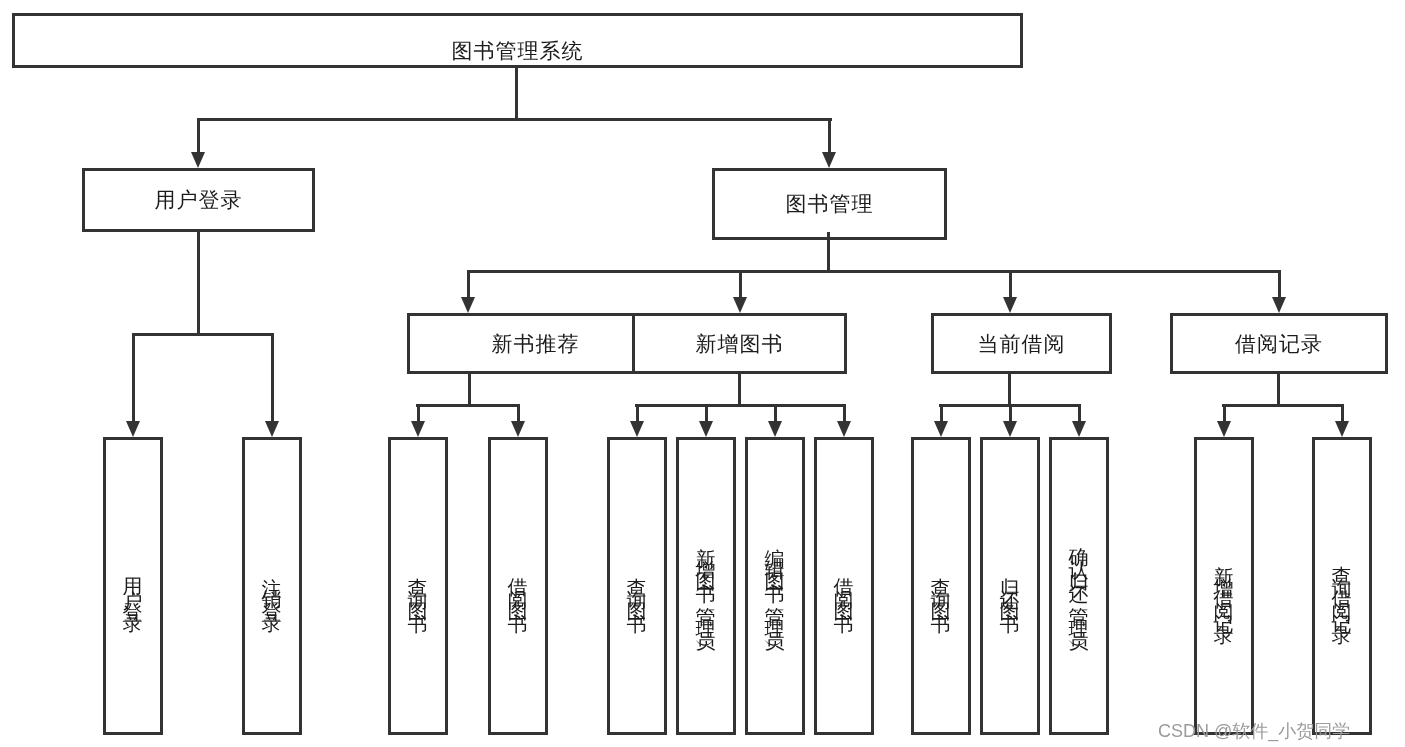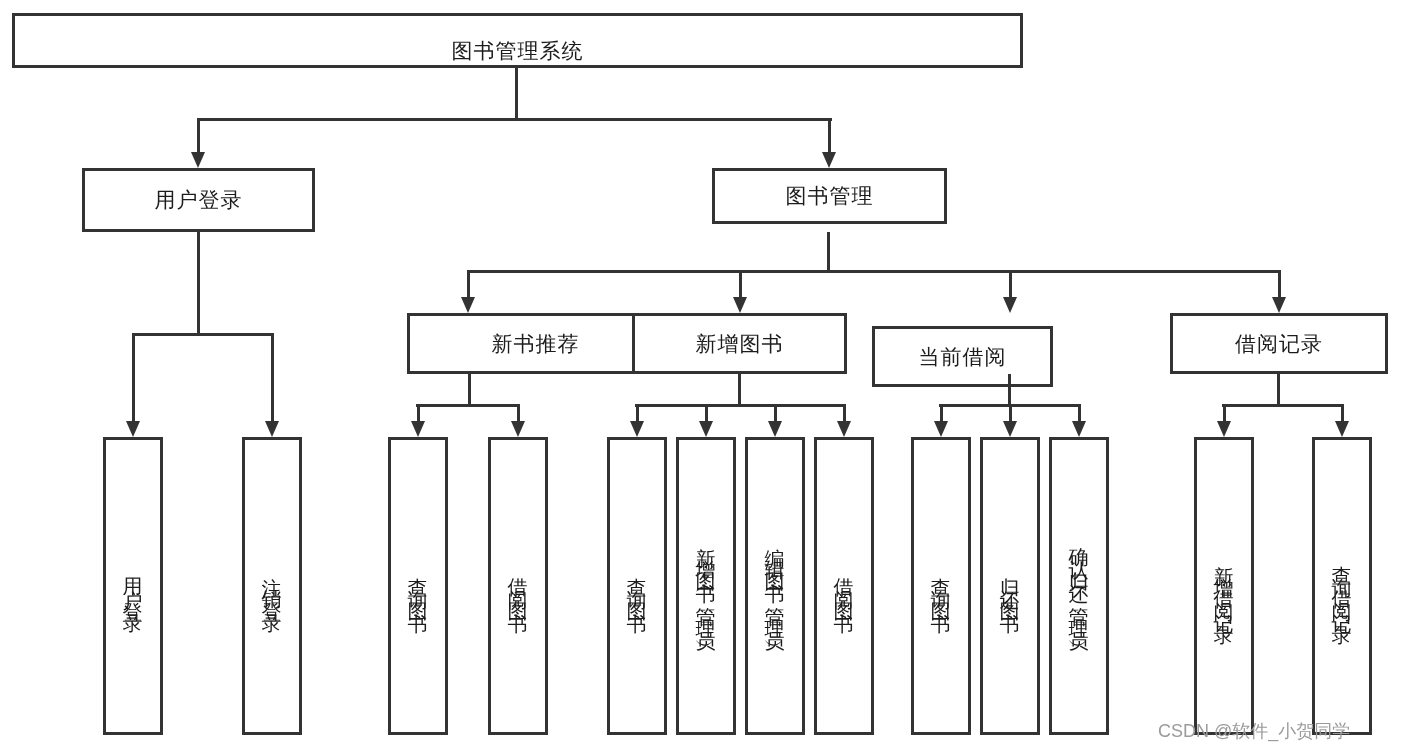--- a/index.html
+++ b/index.html
@@ -77,21 +77,21 @@
       <span class="head"></span>
     </div>
   <div class="arrow" style="left:822px;top:121px;height:47px;">
       <span class="stem"></span>
       <span class="head"></span>
     </div>
 
   <div class="box" style="left:82px;top:168px;width:233px;height:64px;">
     <span class="hlabel">用户登录</span>
   </div>
-  <div class="box" style="left:712px;top:168px;width:235px;height:56px;">
+  <div class="box" style="left:712px;top:168px;width:235px;height:72px;">
     <span class="hlabel">图书管理</span>
   </div>
 
   <div class="vline" style="left:197px;top:232px;height:104px;"></div>
   <div class="hline" style="left:132px;top:333px;width:142px;"></div>
   <div class="arrow" style="left:126px;top:336px;height:101px;">
       <span class="stem"></span>
       <span class="head"></span>
     </div>
   <div class="arrow" style="left:265px;top:336px;height:101px;">
@@ -117,21 +117,21 @@
       <span class="stem"></span>
       <span class="head"></span>
     </div>
 
   <div class="box" style="left:363px;top:313px;width:257px;height:61px;margin-left:44px;">
     <span class="hlabel">新书推荐</span>
   </div>
   <div class="box" style="left:632px;top:313px;width:215px;height:61px;">
     <span class="hlabel">新增图书</span>
   </div>
-  <div class="box" style="left:872px;top:313px;width:181px;height:61px;margin-top:13px;">
+  <div class="box" style="left:931px;top:313px;width:181px;height:61px;">
     <span class="hlabel">当前借阅</span>
   </div>
   <div class="box" style="left:1170px;top:313px;width:218px;height:61px;">
     <span class="hlabel">借阅记录</span>
   </div>
 
   <div class="vline" style="left:468px;top:374px;height:32px;"></div>
   <div class="hline" style="left:416px;top:404px;width:104px;"></div>
   <div class="arrow" style="left:411px;top:407px;height:30px;">
       <span class="stem"></span>

